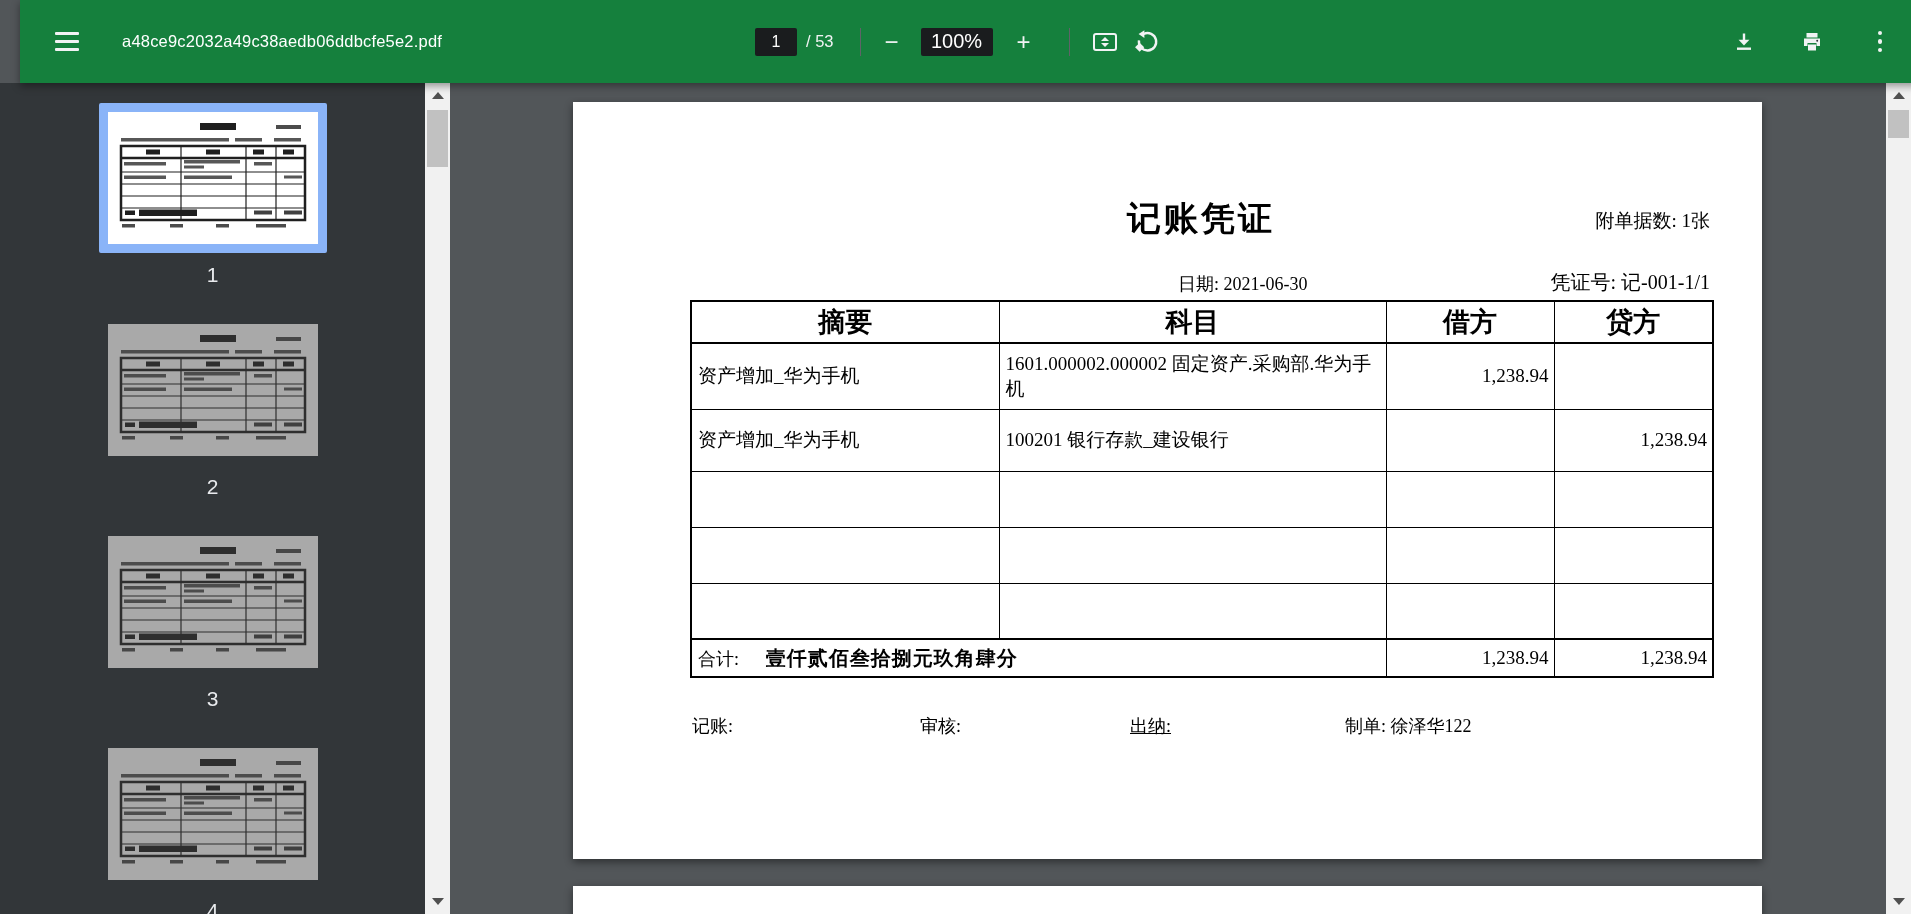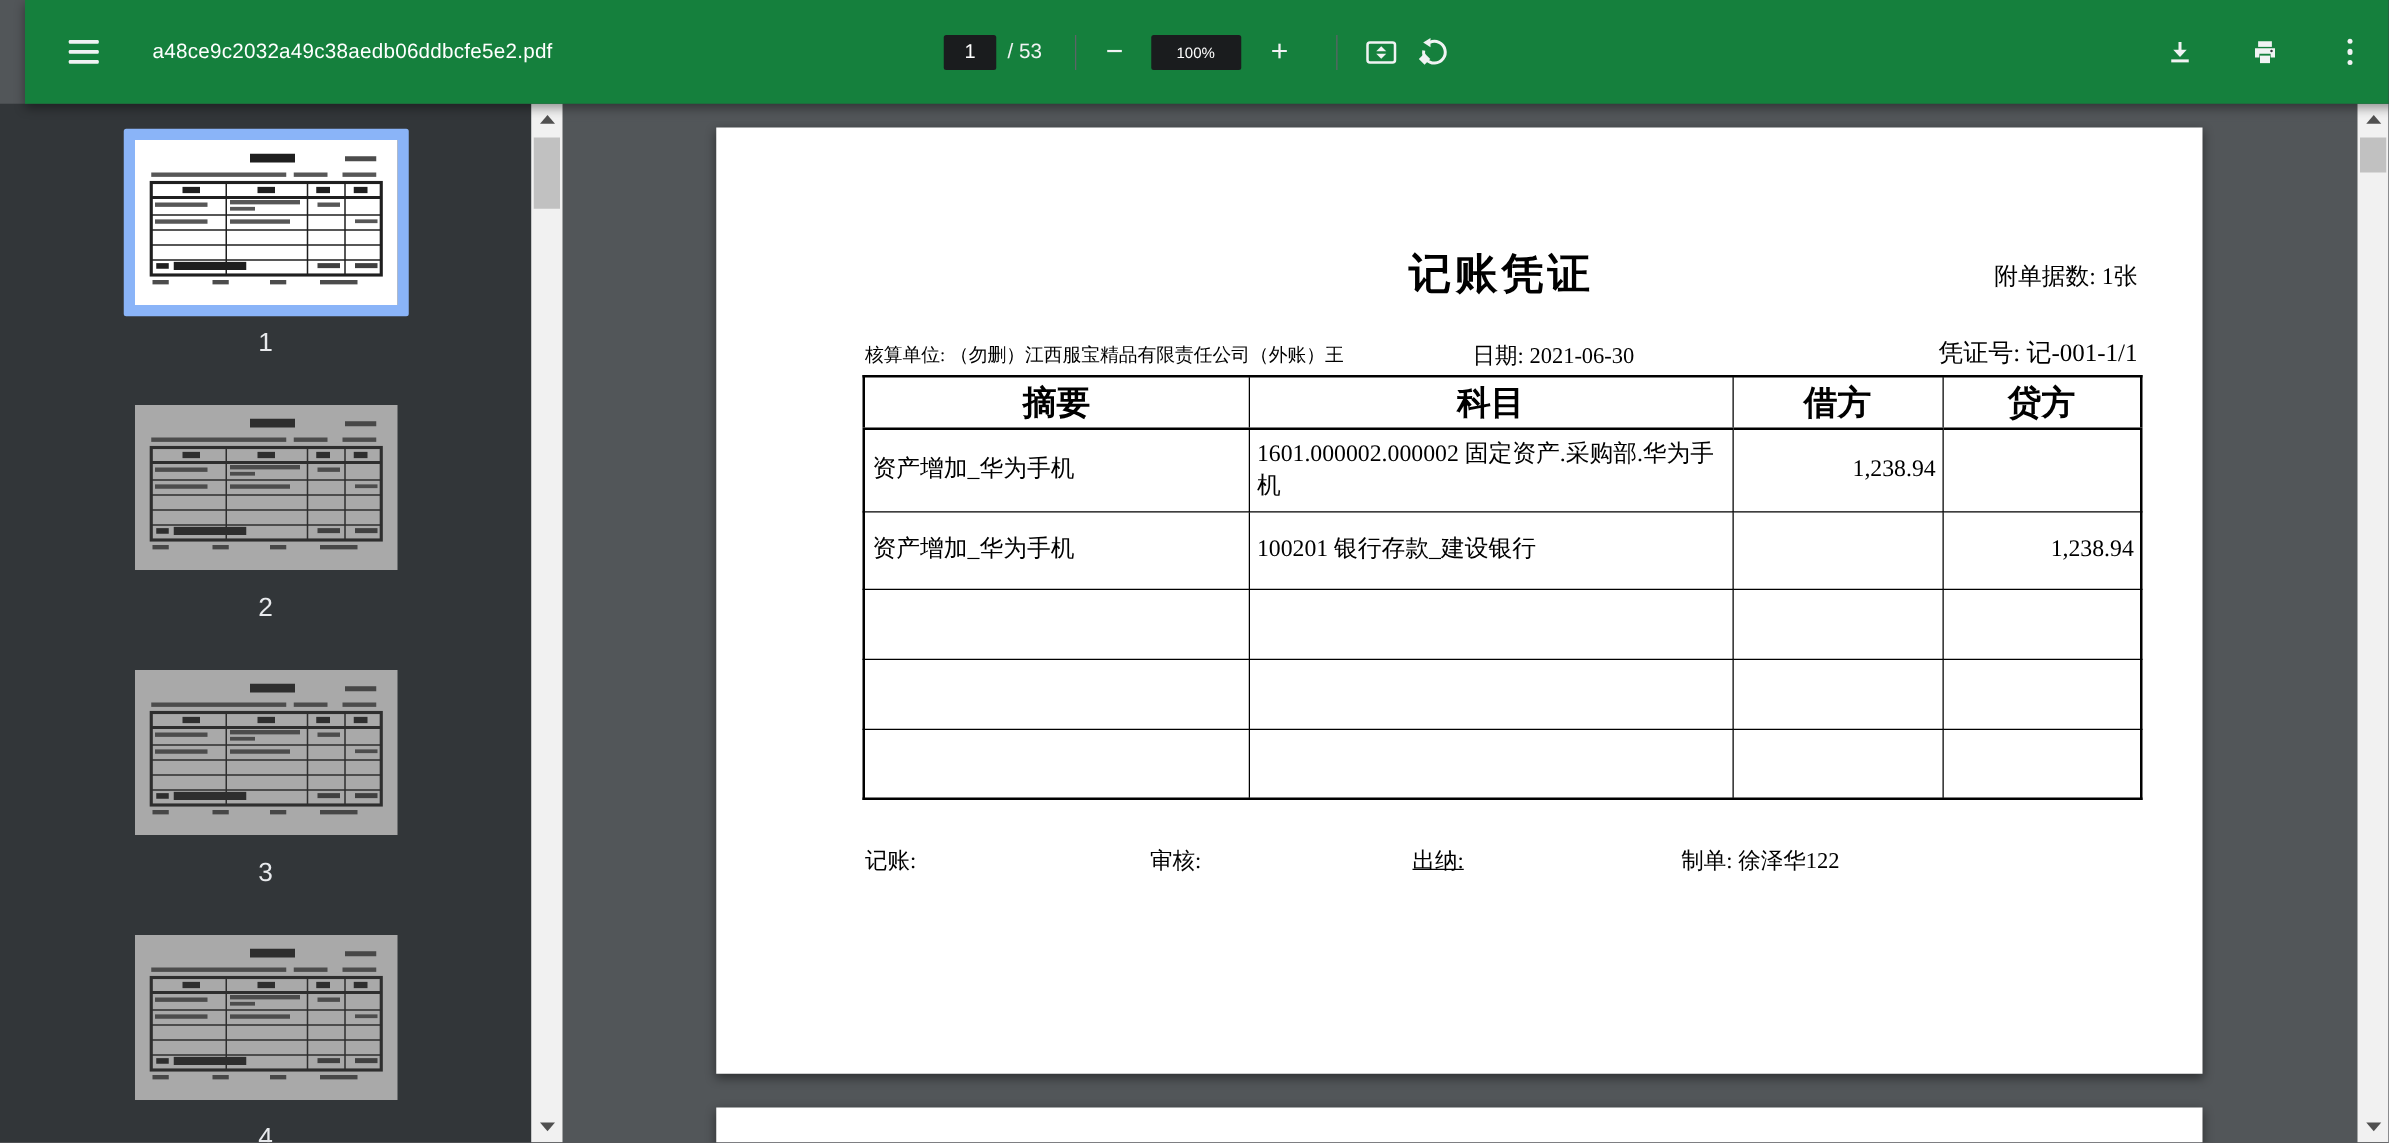--- a/index.html
+++ b/index.html
@@ -28,21 +28,21 @@
   }
   .page-total { margin-left:9px; font-size:16.5px; color:#f1f3f4; white-space:pre; }
   .tb-sep { width:1px; height:28px; background:#5f6368; margin-left:26px; }
   .tb-btn {
     margin-left:12px; width:38px; height:38px; display:flex; align-items:center; justify-content:center;
     cursor:pointer; border-radius:50%; color:#f1f3f4;
   }
   .glyph-btn { font-size:24px; line-height:1; }
   .zoom-box {
     margin-left:10px; width:72px; height:28px; background:#1a1c1e; border-radius:2px;
-    display:flex; align-items:center; justify-content:center; font-size:12px; color:#fff;
+    display:flex; align-items:center; justify-content:center; font-size:20px; color:#fff;
   }
   .tb-right { right:32px; gap:30px; }
   .tb-right .tb-btn { margin-left:0; }
 
   .fit-icon { width:24px; height:18px; border:2px solid #f1f3f4; border-radius:3px;
     display:flex; flex-direction:column; align-items:center; justify-content:space-between; padding:2px 0; }
   .tri-up-s { width:0; height:0; border-left:4px solid transparent; border-right:4px solid transparent; border-bottom:4px solid #f1f3f4; }
   .tri-dn-s { width:0; height:0; border-left:4px solid transparent; border-right:4px solid transparent; border-top:4px solid #f1f3f4; }
   .dots { display:flex; flex-direction:column; gap:4px; }
   .dots .d { width:4.5px; height:4.5px; border-radius:50%; background:#f1f3f4; }
@@ -275,21 +275,20 @@
 
     <div class="pdf-page page-1">
       <div class="doc">
 
         <div class="title-row">
           <div class="doc-title">记账凭证</div>
           <div class="attach-note">附单据数: 1张</div>
         </div>
 
         <div class="meta-row">
-          <span class="meta-unit">核算单位: （勿删）江西服宝精品有限责任公司（外账）王</span>
           <span class="meta-date">日期: 2021-06-30</span>
           <span class="meta-voucher">凭证号: 记-001-1/1</span>
         </div>
 
         <table class="voucher">
           <colgroup>
             <col style="width:308px">
               <col style="width:387px">
               <col style="width:168px">
               <col style="width:159px">
@@ -324,20 +323,28 @@
             <td class="c-text"></td>
             <td class="c-amt"></td>
             <td class="c-amt"></td>
           </tr>
           <tr class="r-empty">
             <td class="c-text"></td>
             <td class="c-text"></td>
             <td class="c-amt"></td>
             <td class="c-amt"></td>
           </tr>
+          <tr class="r-total">
+            <td class="c-text" colspan="2">
+              <span class="total-label">合计:</span>
+              <span class="total-words">壹仟贰佰叁拾捌元玖角肆分</span>
+            </td>
+            <td class="c-amt">1,238.94</td>
+            <td class="c-amt">1,238.94</td>
+          </tr>
         </tbody>
           </table>
 
         <div class="sign-row">
           <span class="sg-1">记账:</span>
           <span class="sg-2">审核:</span>
           <span class="sg-3">出纳:</span>
           <span class="sg-4">制单: 徐泽华122</span>
         </div>
 

